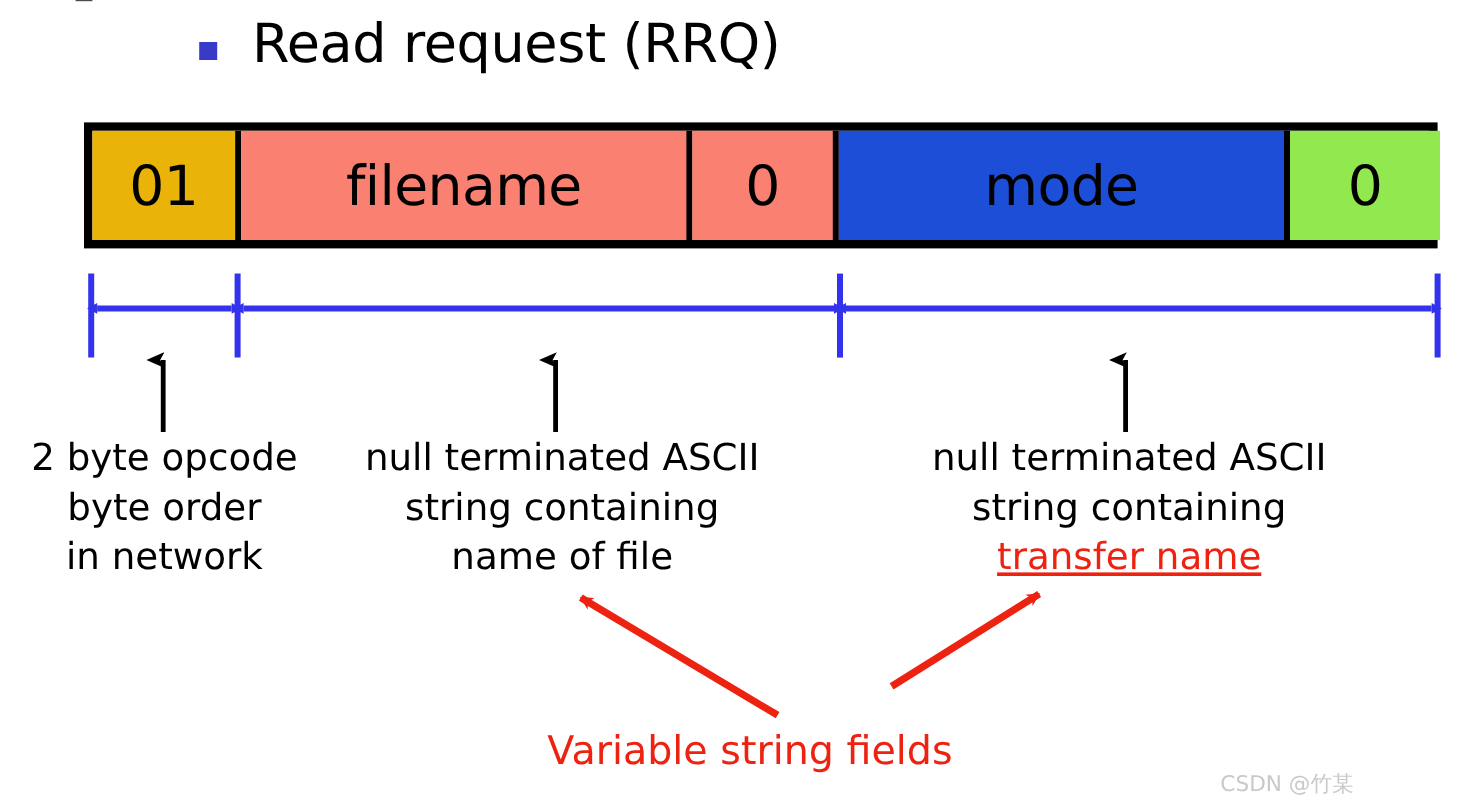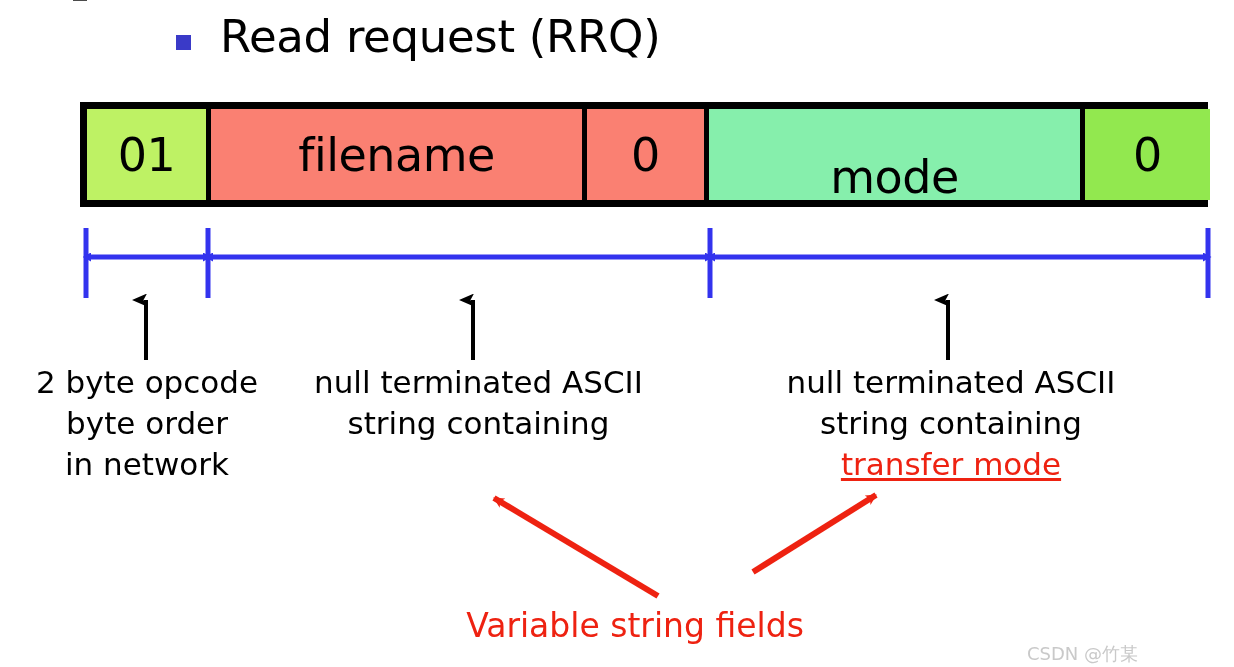--- a/index.html
+++ b/index.html
@@ -11,21 +11,21 @@
     width: 1234px;
     height: 667px;
     position: relative;
     overflow: hidden;
     font-family: "DejaVu Sans", sans-serif;
     color: #000000;
   }
 
   #stage {
     position: absolute;
-    left: 18px; top: 0;
+    left: 8px; top: 0;
     width: 1128px;
     height: 667px;
   }
 
   
   .heading-row {
     position: absolute;
     left: 0;
     top: 6px;
     width: 1234px;
@@ -155,30 +155,30 @@
 <div id="stage">
 
   <div class="topcrop"></div>
 
   <div class="heading-row">
     <div class="bullet-square"></div>
     <div class="heading-text">Read request (RRQ)</div>
   </div>
 
   <div class="packet" id="packet">
-      <div class="field" style="background: #bef264; width: 124px; flex: 0 0 124px;">
+      <div class="field" style="background: #eab308; width: 124px; flex: 0 0 124px;">
         <span class="field-label">01</span>
       </div>
       <div class="field" style="background: rgb(250, 128, 114); width: 376px; flex: 0 0 376px;">
         <span class="field-label">filename</span>
       </div>
       <div class="field" style="background: rgb(250, 128, 114); width: 122px; flex: 0 0 122px;">
         <span class="field-label">0</span>
       </div>
-      <div class="field" style="background: #86efac; width: 376px; flex: 0 0 376px; align-items: flex-end;">
+      <div class="field" style="background: #1d4ed8; width: 376px; flex: 0 0 376px;">
         <span class="field-label">mode</span>
       </div>
       <div class="field" style="background: rgb(146, 232, 79); width: 125px; flex: 0 0 125px;">
         <span class="field-label">0</span>
       </div>
     </div>
 
   <svg class="dim-svg" id="dimsvg" viewBox="0 0 1234 667">
     <defs>
       <marker id="bl" markerWidth="9" markerHeight="9" refX="8.5" refY="4.5" orient="auto" markerUnits="userSpaceOnUse">
@@ -216,25 +216,26 @@
 
   <div class="caption cap-opcode">
     <span class="ln">2 byte opcode</span>
     <span class="ln">byte order</span>
     <span class="ln">in network</span>
   </div>
 
   <div class="caption cap-filename">
     <span class="ln">null terminated ASCII</span>
     <span class="ln">string containing</span>
+    <span class="ln">name of file</span>
   </div>
 
   <div class="caption cap-mode">
     <span class="ln">null terminated ASCII</span>
     <span class="ln">string containing</span>
-    <span class="ln hl">transfer mode</span>
+    <span class="ln hl">transfer name</span>
   </div>
 
   <div class="varlabel">Variable string fields</div>
 
   <div class="watermark">CSDN @竹某</div>
 
 </div>
 
 </body></html>

